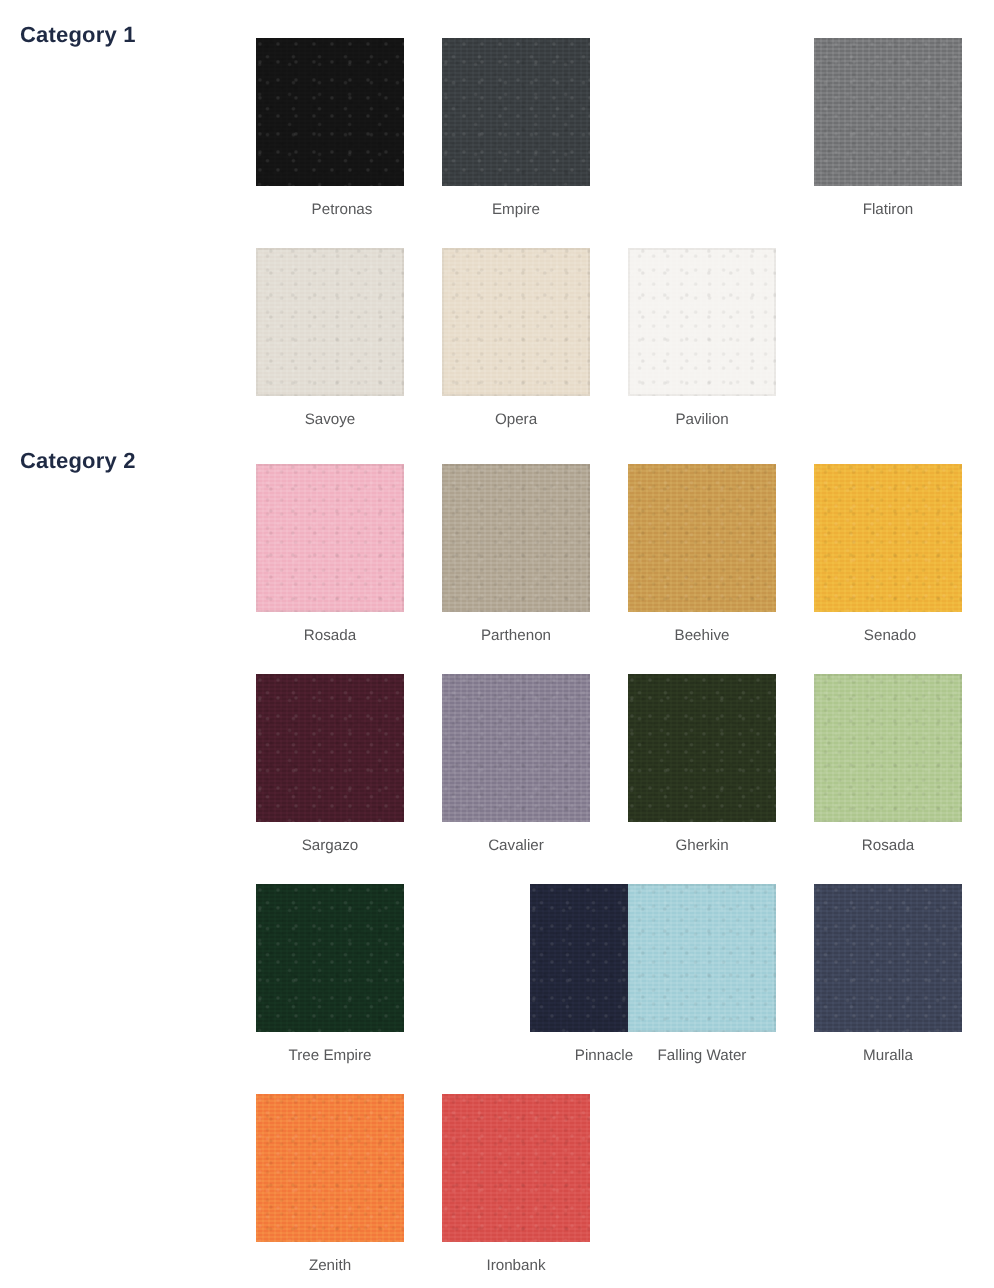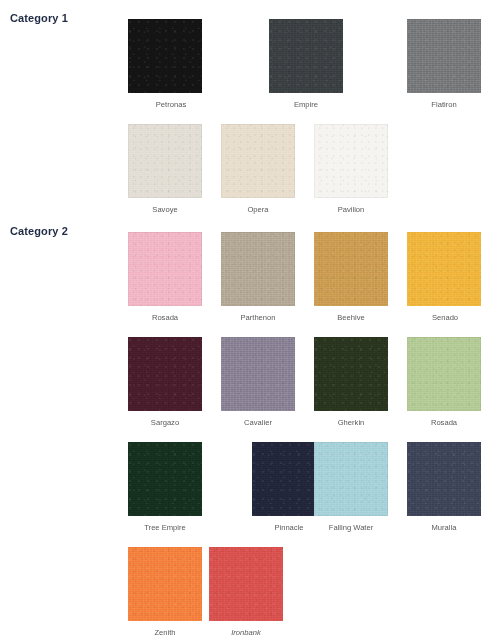--- a/index.html
+++ b/index.html
@@ -117,21 +117,21 @@
 <div id="page">
 
 <div class="category-section" style="top: 0px;">
       <div class="category-heading" style="top: 12px;">Category 1</div>
       <div class="swatch-grid" style="top: 19px;">
         <div class="swatch-row" style="height: 105px;">
           <div class="swatch-cell" style="left: 0px; width: 86px;">
             <div class="swatch-chip" style="width: 74px; height: 74px; background-color: rgb(20, 20, 20);"></div>
             <div class="swatch-label">Petronas</div>
           </div>
-          <div class="swatch-cell" style="left: 93px; width: 74px; margin-left: 48px;">
+          <div class="swatch-cell" style="left: 93px; width: 74px;">
             <div class="swatch-chip" style="width: 74px; height: 74px; background-color: rgb(59, 64, 67);"></div>
             <div class="swatch-label">Empire</div>
           </div>
           <div class="swatch-cell" style="left: 279px; width: 74px;">
             <div class="swatch-chip" style="width: 74px; height: 74px; background-color: rgb(120, 121, 123);"></div>
             <div class="swatch-label">Flatiron</div>
           </div>
         </div>
         <div class="swatch-row" style="height: 105px;">
           <div class="swatch-cell" style="left: 93px; width: 74px;">
@@ -186,38 +186,38 @@
           <div class="swatch-cell" style="left: 279px; width: 74px;">
             <div class="swatch-chip light-chip" style="width: 74px; height: 74px; background-color: rgb(180, 203, 150);"></div>
             <div class="swatch-label">Rosada</div>
           </div>
         </div>
         <div class="swatch-row" style="height: 105px;">
           <div class="swatch-cell" style="left: 0px; width: 74px;">
             <div class="swatch-chip" style="width: 74px; height: 74px; background-color: rgb(21, 48, 31);"></div>
             <div class="swatch-label">Tree Empire</div>
           </div>
-          <div class="swatch-cell" style="left: 80px; width: 74px; padding-left: 44px;">
+          <div class="swatch-cell" style="left: 93px; width: 74px; padding-left: 44px;">
             <div class="swatch-chip" style="width: 74px; height: 74px; background-color: rgb(34, 38, 58);"></div>
             <div class="swatch-label">Pinnacle</div>
           </div>
           <div class="swatch-cell" style="left: 186px; width: 74px;">
             <div class="swatch-chip light-chip" style="width: 74px; height: 74px; background-color: rgb(167, 210, 218);"></div>
             <div class="swatch-label">Falling Water</div>
           </div>
           <div class="swatch-cell" style="left: 279px; width: 74px;">
             <div class="swatch-chip" style="width: 74px; height: 74px; background-color: rgb(62, 69, 89);"></div>
             <div class="swatch-label">Muralla</div>
           </div>
         </div>
         <div class="swatch-row" style="height: 105px;">
           <div class="swatch-cell" style="left: 0px; width: 74px;">
             <div class="swatch-chip" style="width: 74px; height: 74px; background-color: rgb(244, 129, 63);"></div>
             <div class="swatch-label">Zenith</div>
           </div>
-          <div class="swatch-cell" style="left: 81px; width: 74px; font-style: italic;">
+          <div class="swatch-cell" style="left: 93px; width: 74px;">
             <div class="swatch-chip" style="width: 74px; height: 74px; background-color: rgb(217, 82, 79);"></div>
             <div class="swatch-label">Ironbank</div>
           </div>
         </div>
       </div>
     </div>
   </div>
 
 </body></html>

